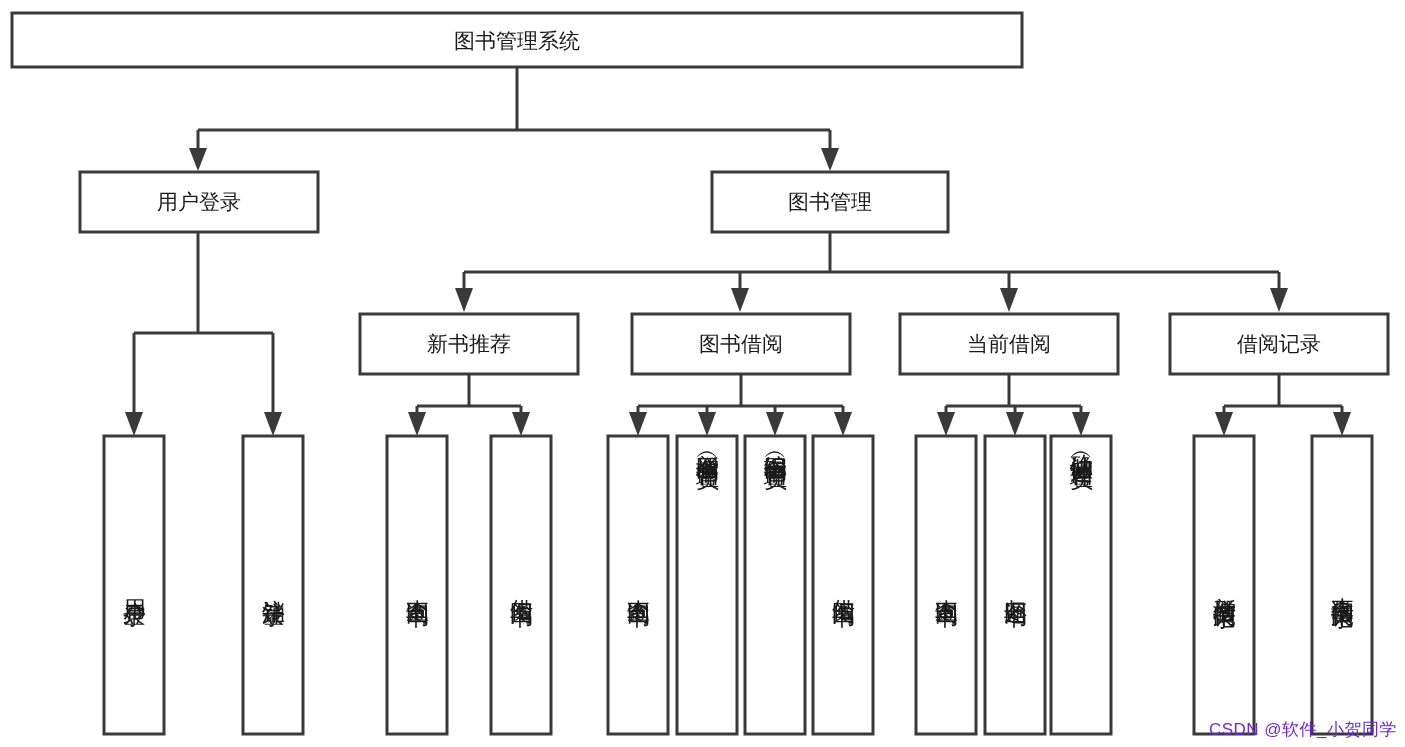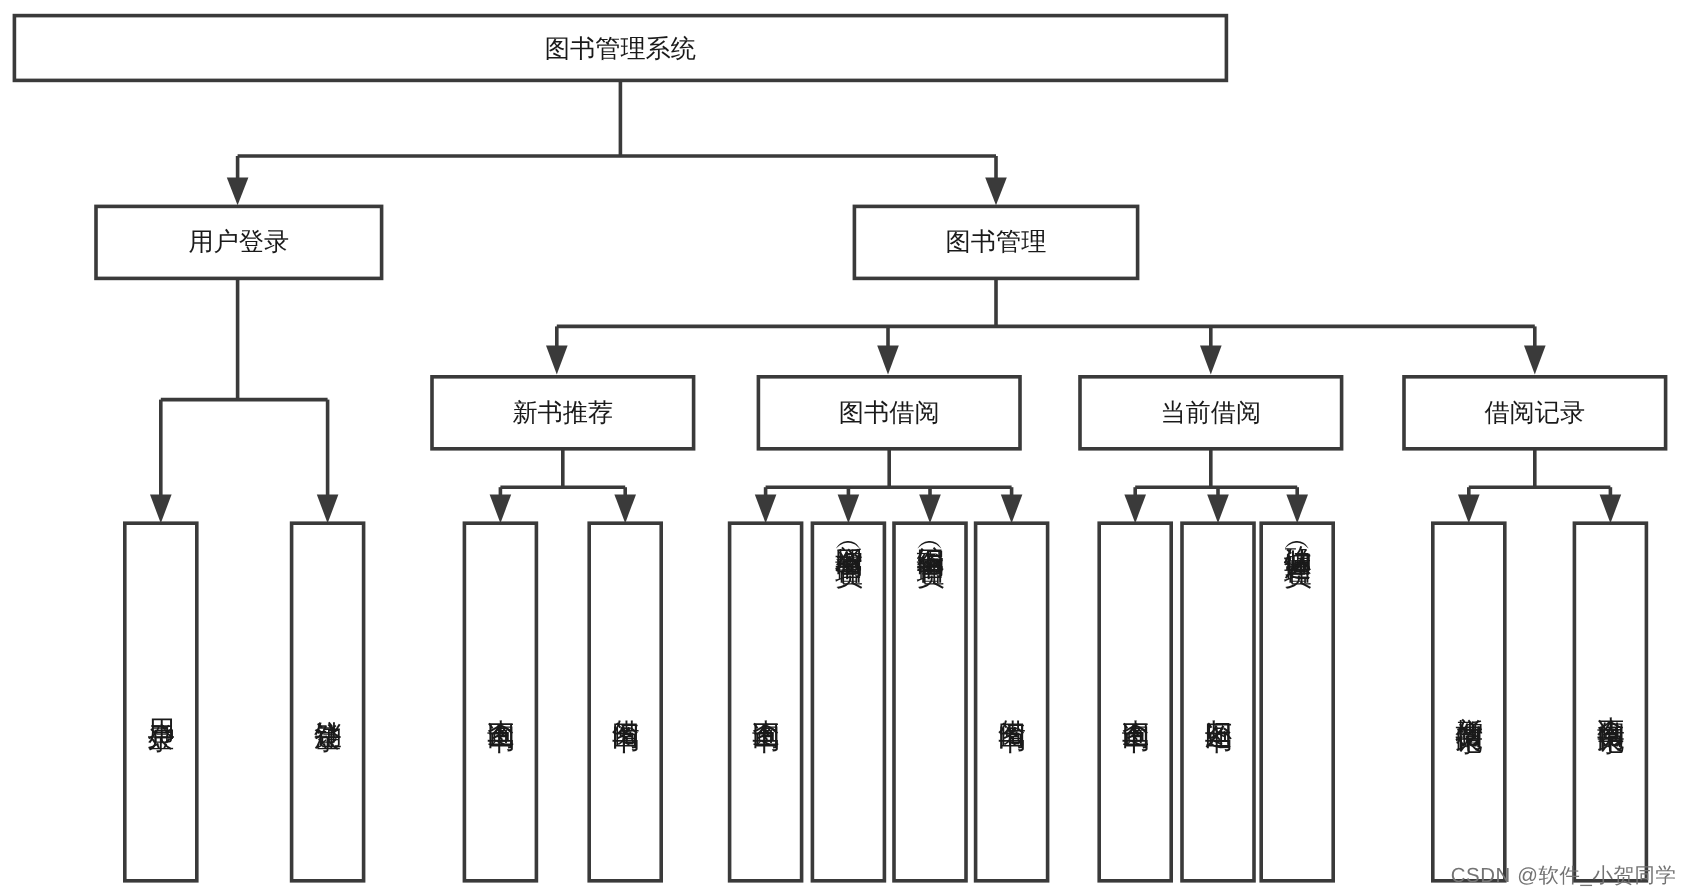--- a/index.html
+++ b/index.html
@@ -65,21 +65,21 @@
     align-items: center;
     justify-content: center;
     pointer-events: none;
   }
   .watermark {
     position: absolute;
     right: 8px;
     bottom: 6px;
     font-family: "Liberation Sans", "DejaVu Sans", sans-serif;
     font-size: 17px;
-    color: #737373;
+    color: #6d28d9;
     letter-spacing: 0.5px;
     white-space: nowrap;
   }
 </style>
 </head>
 <body>
 
 <div id="diagram-root">
 
   <svg id="tree-svg" viewBox="0 0 1405 747">

